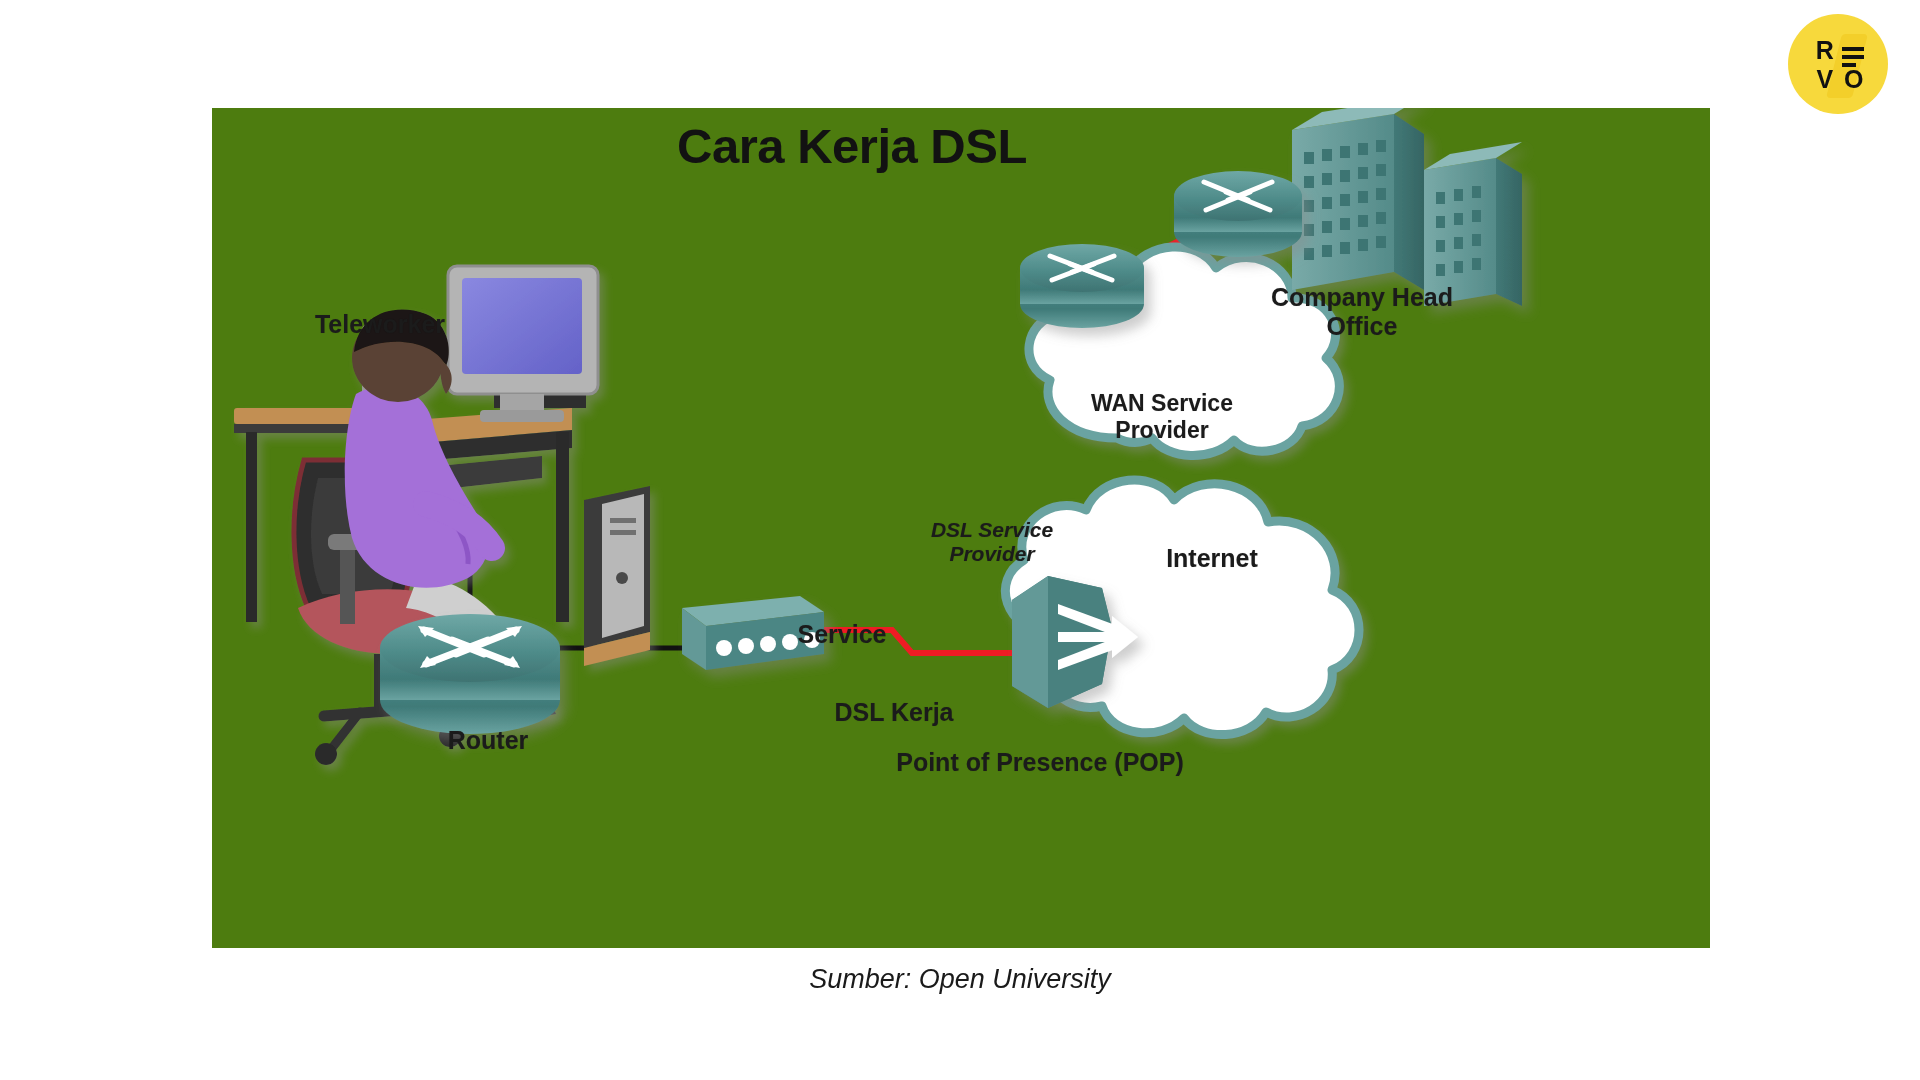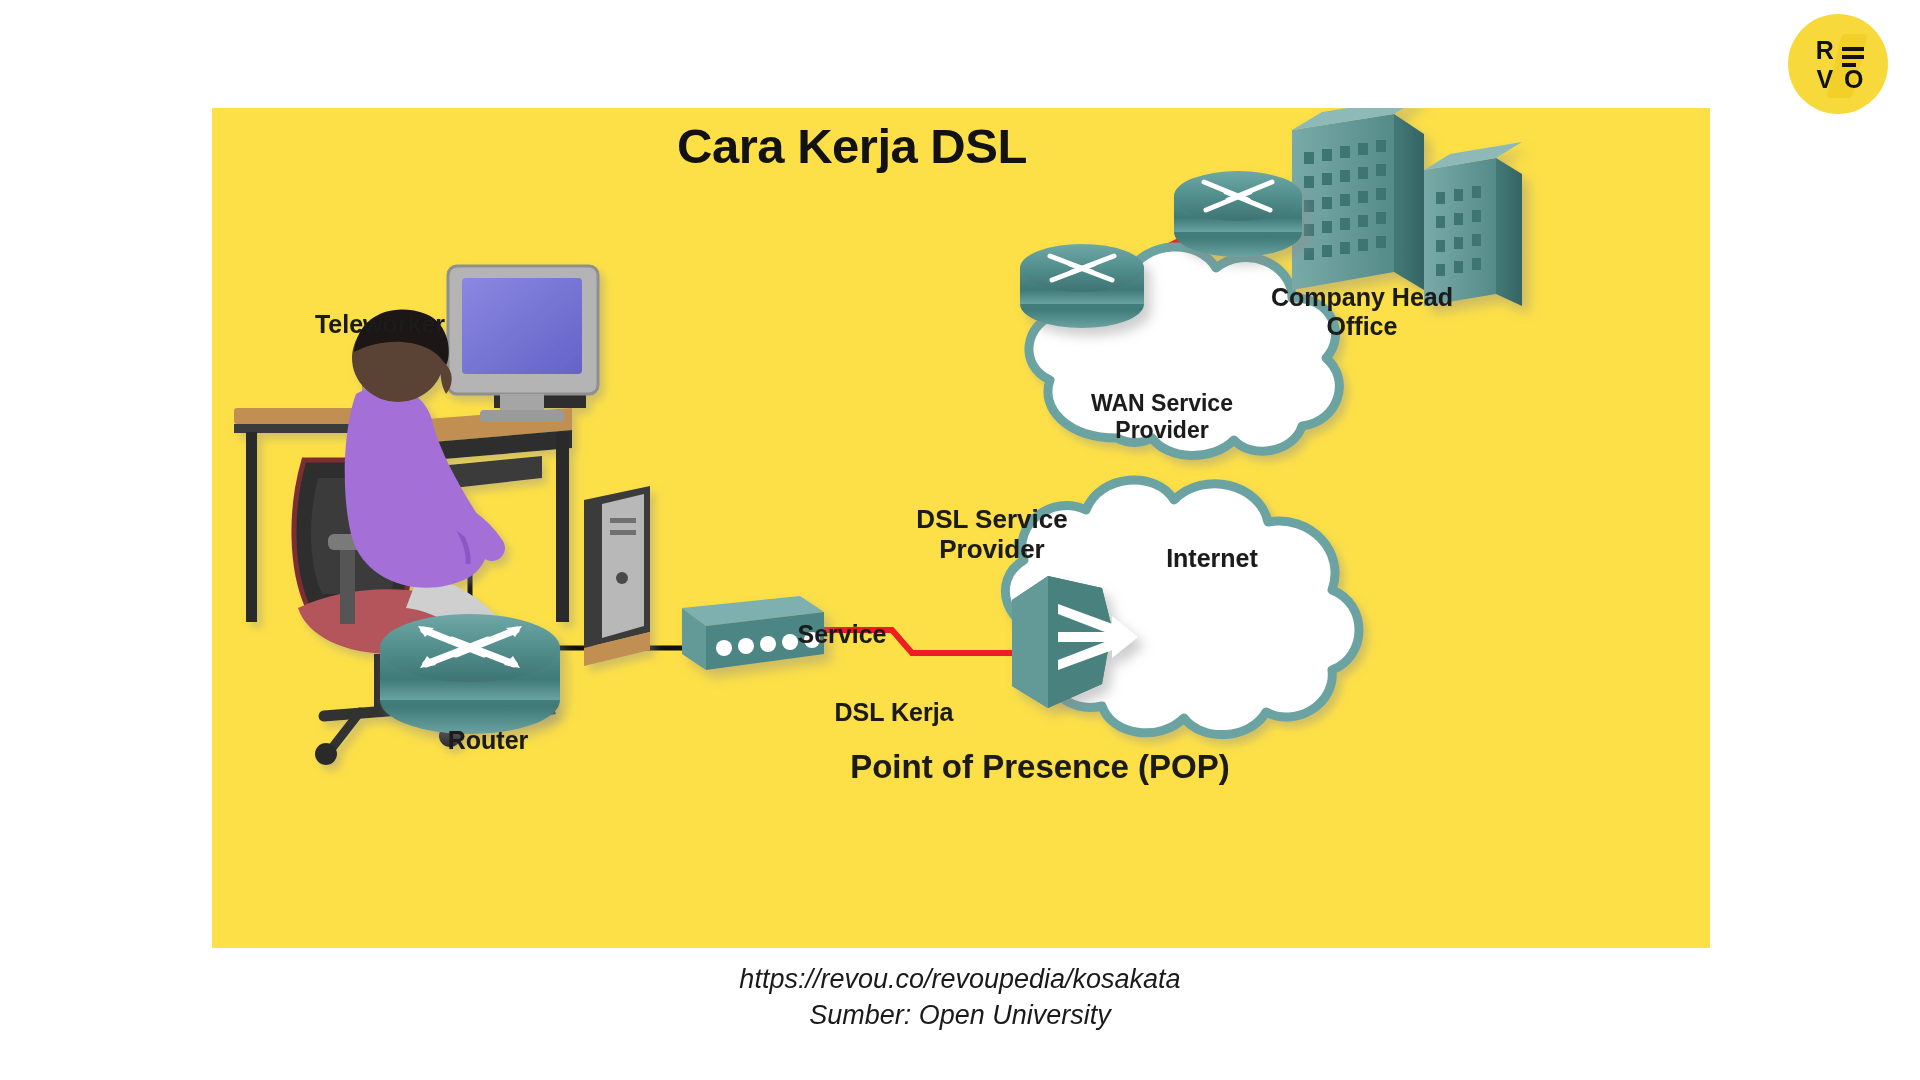--- a/index.html
+++ b/index.html
@@ -45,21 +45,21 @@
     width: 26px; height: 64px;
     background: #f3cf2a;
     transform: skewX(-14deg);
     border-radius: 4px;
   }
 
   
   .panel {
     position: absolute; left: 212px; top: 108px;
     width: 1498px; height: 840px;
-    background: #fde047;
+    background: #4d7c0f;
   }
 
   .title {
     position: absolute; left: 0; top: 10px; width: 1280px;
     text-align: center;
     font-size: 49px; font-weight: 700; color: #121212;
     letter-spacing: -0.5px;
   }
 
   
@@ -74,23 +74,23 @@
     color: #1b1b1b;
     text-align: center;
     line-height: 1.16;
     white-space: pre-line;
     text-shadow: 0 0 1px rgba(0,0,0,0.18);
   }
   .lbl-teleworker { left: 48px;  top: 202px; width: 240px; font-size: 25px; }
   .lbl-router     { left: 156px; top: 618px; width: 240px; font-size: 25px; }
   .lbl-ethernet   { left: 530px; top: 512px; width: 200px; font-size: 25px; }
   .lbl-modem      { left: 532px; top: 590px; width: 300px; font-size: 25px; }
-  .lbl-dslsp      { left: 620px; top: 396px; width: 320px; font-size: 26px; }
+  .lbl-dslsp      { left: 620px; top: 410px; width: 320px; font-size: 21px; font-style: italic; }
   .lbl-dslam      { left: 678px; top: 600px; width: 300px; font-size: 25px; }
-  .lbl-pop        { left: 578px; top: 640px; width: 500px; font-size: 33px; }
+  .lbl-pop        { left: 578px; top: 640px; width: 500px; font-size: 25px; }
   .lbl-wan        { left: 790px; top: 282px; width: 320px; font-size: 23px; font-weight: 600; }
   .lbl-internet   { left: 850px; top: 436px; width: 300px; font-size: 25px; font-weight: 600; }
   .lbl-hq         { left: 940px; top: 142px; width: 420px; font-size: 25px; margin-top: 33px; }
 
   
   .caption {
     position: absolute; left: 0; top: 962px; width: 1920px;
     text-align: center;
     font-style: italic;
     font-size: 27px;
@@ -397,17 +397,16 @@
       <div class="lbl lbl-pop">Point of Presence (POP)</div>
       <div class="lbl lbl-wan">WAN Service
 Provider</div>
       <div class="lbl lbl-internet">Internet</div>
       <div class="lbl lbl-hq">Company Head
 Office</div>
     </div>
   </div>
 
   <div class="caption">
-    <div>https://revou.co/revoupedia/kosakata</div>
     <div>Sumber: Open University</div>
   </div>
 
 </div>
 
 </body></html>

